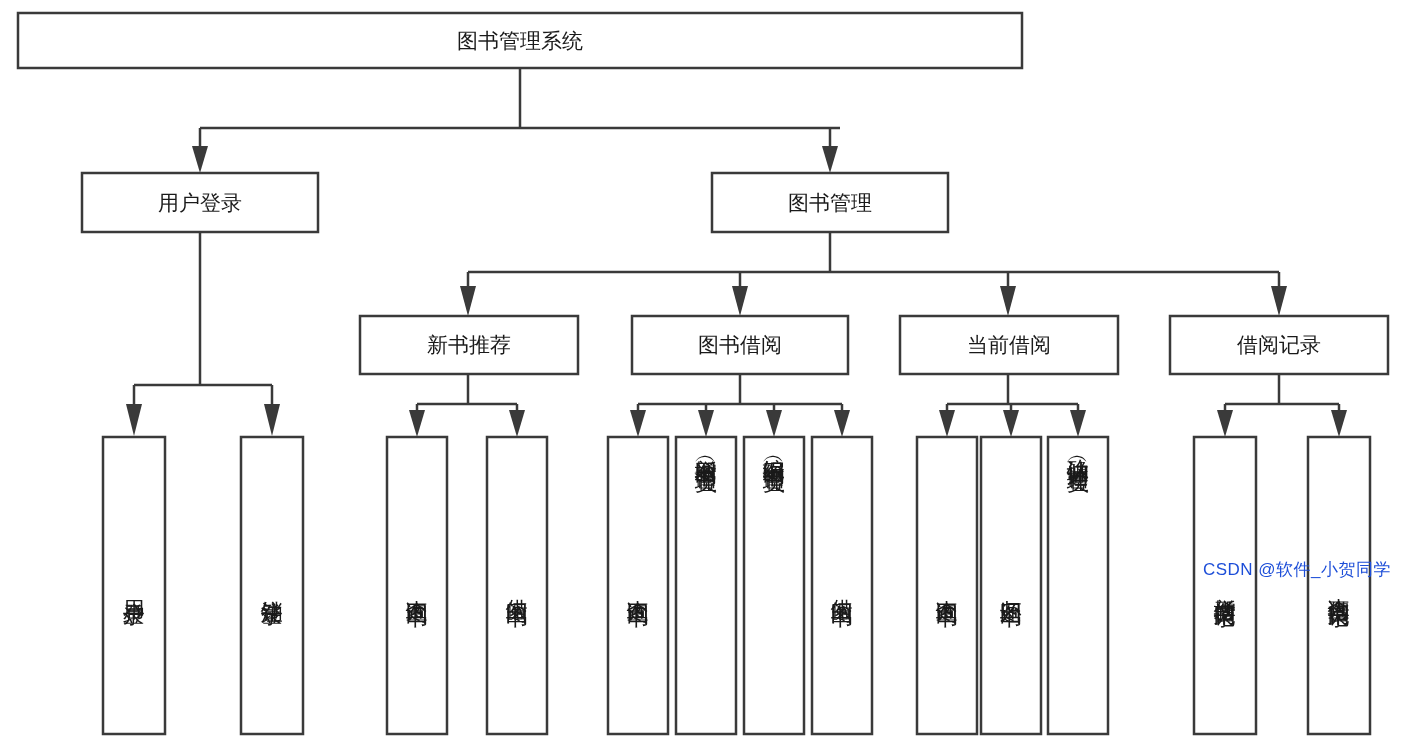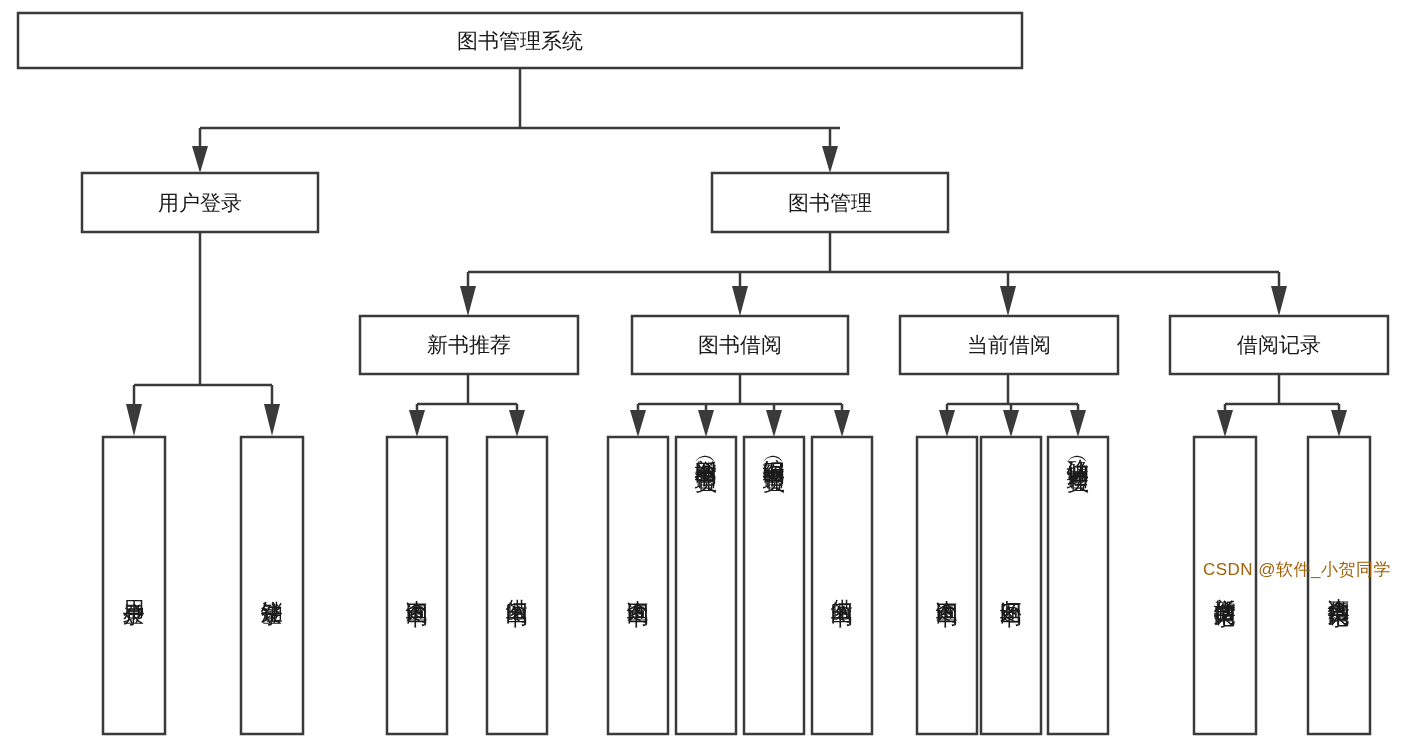--- a/index.html
+++ b/index.html
@@ -63,21 +63,21 @@
     color: #1a1a1a;
     letter-spacing: 2px;
     white-space: nowrap;
   }
   .watermark {
     position: absolute;
     right: 14px;
     bottom: 5px;
     font-family: "Liberation Sans", "DejaVu Sans", sans-serif;
     font-size: 17px;
-    color: #a16207;
+    color: #1d4ed8;
     white-space: nowrap;
     letter-spacing: 0.5px;
   }
 </style>
 </head>
 <body>
 
 <div id="diagram-root">
 
   <svg id="tree-svg" viewBox="0 0 1405 747">

